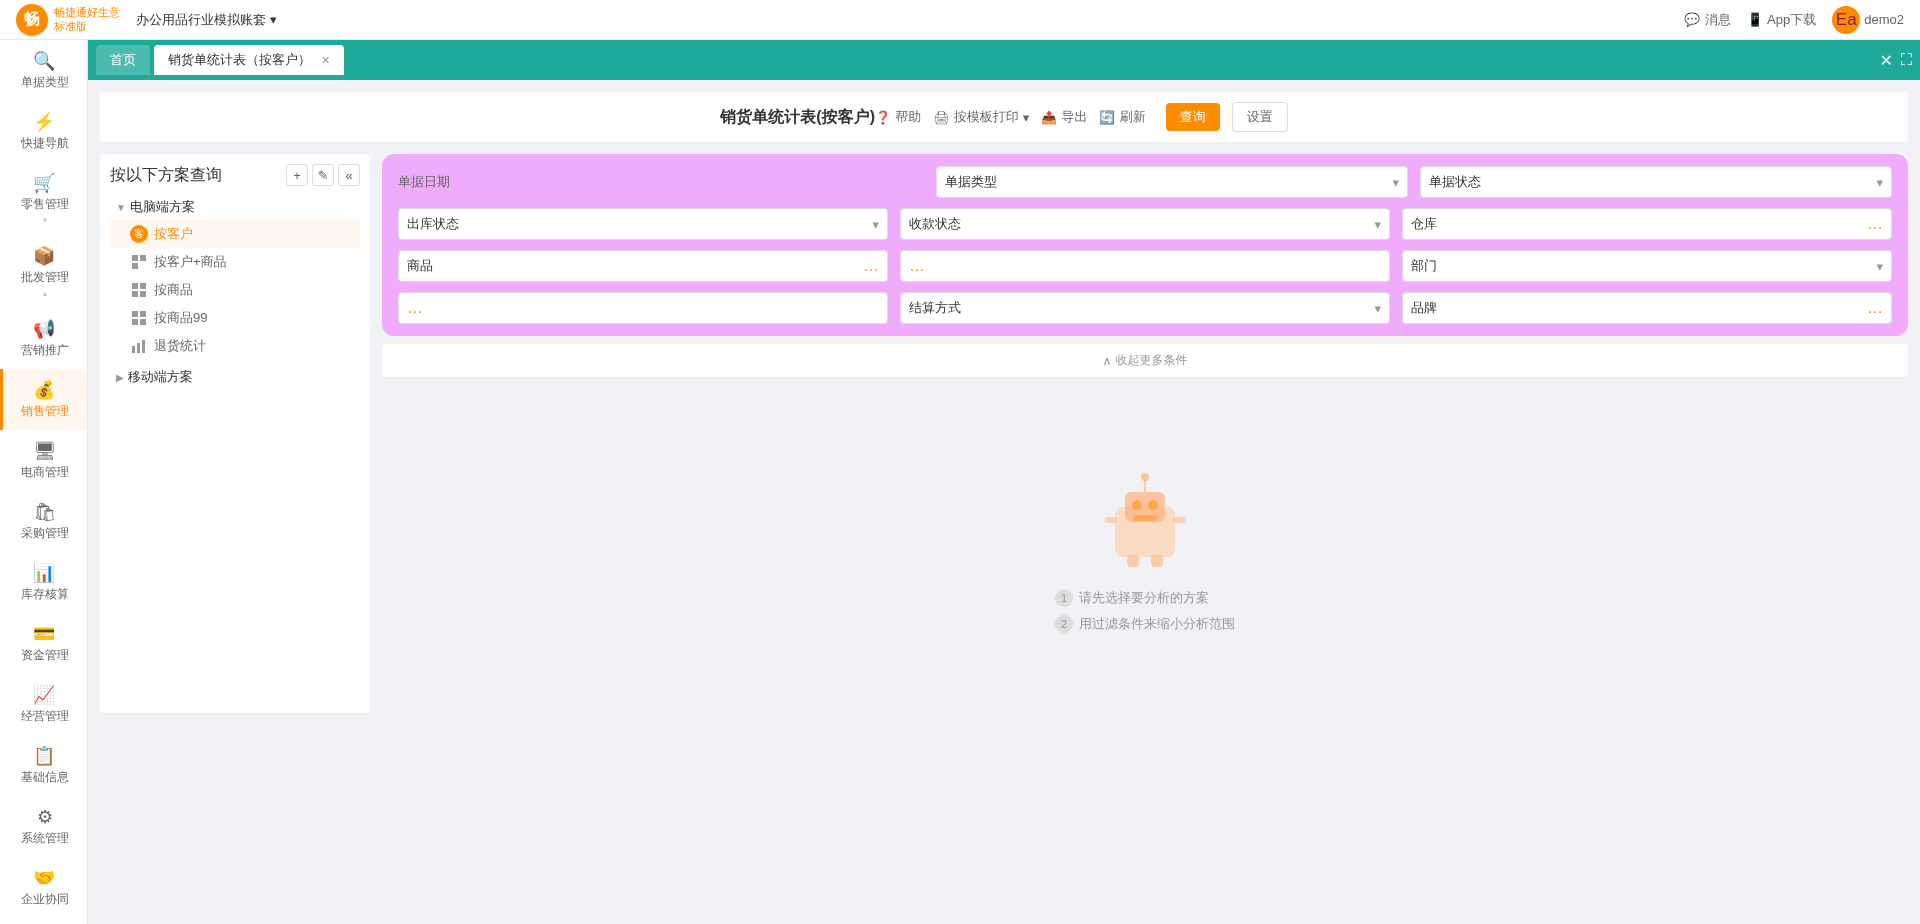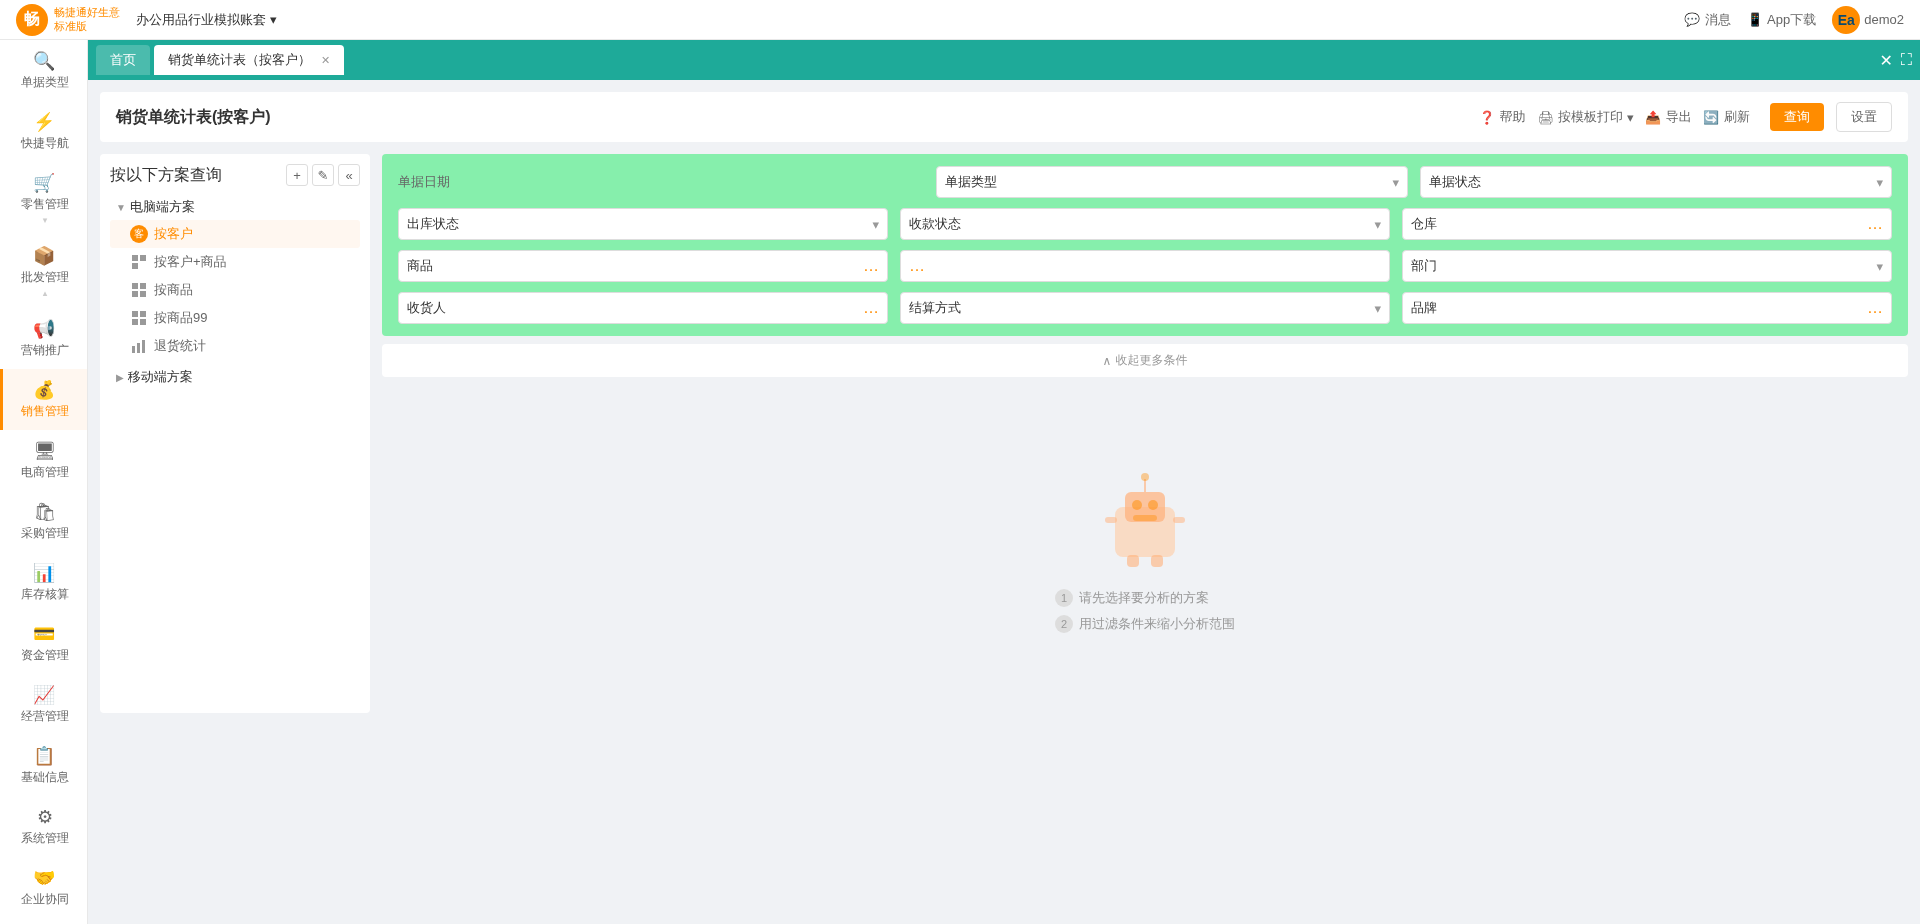--- a/index.html
+++ b/index.html
@@ -7,21 +7,21 @@
 
     
     .top-bar { height: 40px; background: #fff; display: flex; align-items: center; justify-content: space-between; padding: 0 16px; border-bottom: 1px solid #e8e8e8; z-index: 100; }
     .top-bar-left { display: flex; align-items: center; gap: 8px; }
     .logo-area { display: flex; align-items: center; gap: 6px; }
     .logo-icon { width: 32px; height: 32px; background: #ff8c00; border-radius: 50%; display: flex; align-items: center; justify-content: center; color: white; font-size: 16px; font-weight: bold; }
     .logo-text { font-size: 11px; color: #ff8c00; line-height: 1.2; }
     .app-selector { font-size: 13px; color: #333; padding: 4px 8px; border: none; background: transparent; cursor: pointer; display: flex; align-items: center; gap: 4px; }
     .top-bar-right { display: flex; align-items: center; gap: 16px; }
     .top-bar-action { display: flex; align-items: center; gap: 4px; color: #666; font-size: 13px; cursor: pointer; }
-    .avatar { width: 28px; height: 28px; border-radius: 50%; background: #ff8c00; display: flex; align-items: center; justify-content: center; color: #0c4a6e; font-size: 14px; font-weight: bold; }
+    .avatar { width: 28px; height: 28px; border-radius: 50%; background: #ff8c00; display: flex; align-items: center; justify-content: center; color: #7f1d1d; font-size: 17px; }
 
     
     .main-layout { display: flex; flex: 1; overflow: hidden; }
 
     
     .sidebar { width: 88px; background: #fff; border-right: 1px solid #e8e8e8; display: flex; flex-direction: column; overflow-y: auto; }
     .sidebar-item { display: flex; flex-direction: column; align-items: center; padding: 10px 4px; cursor: pointer; color: #666; font-size: 12px; gap: 2px; border-left: 3px solid transparent; }
     .sidebar-item.active { background: #fff7f0; color: #ff8c00; border-left-color: #ff8c00; }
     .sidebar-icon { font-size: 18px; }
 
@@ -32,21 +32,21 @@
     .tab-bar { height: 40px; background: #1eaa99; display: flex; align-items: center; padding: 0 8px; gap: 4px; }
     .tab { height: 30px; padding: 0 14px; display: flex; align-items: center; gap: 6px; border-radius: 4px 4px 0 0; font-size: 13px; cursor: pointer; color: rgba(255,255,255,0.8); }
     .tab.home { background: rgba(255,255,255,0.2); color: white; }
     .tab.active { background: #fff; color: #333; }
     .tab-close { font-size: 11px; color: #999; cursor: pointer; margin-left: 4px; }
     .tab-bar-actions { margin-left: auto; display: flex; gap: 8px; }
     .tab-bar-btn { color: white; background: none; border: none; cursor: pointer; font-size: 16px; }
 
     
     .page-content { flex: 1; overflow-y: auto; background: #f0f2f5; padding: 12px; }
-    .page-header { display: flex; align-items: center; justify-content: space-between; margin-bottom: 12px; background: #fff; padding: 10px 16px; border-radius: 4px; }
+    .page-header { display: flex; align-items: center; justify-content: center; margin-bottom: 12px; background: #fff; padding: 10px 16px; border-radius: 4px; }
     .page-title { font-size: 16px; font-weight: 600; color: #333; }
     .page-header-actions { display: flex; align-items: center; gap: 12px; }
     .header-action-btn { display: flex; align-items: center; gap: 4px; color: #666; font-size: 13px; cursor: pointer; }
     .header-action-btn.primary { background: #ff8c00; color: white; padding: 5px 14px; border-radius: 4px; border: none; }
     .header-action-btn.secondary { background: white; color: #666; padding: 5px 14px; border-radius: 4px; border: 1px solid #ddd; }
     .filter-row { display: flex; align-items: center; margin-bottom: 10px; gap: 12px; }
     .filter-row:last-child { margin-bottom: 0; }
     .filter-label { width: 60px; color: #666; font-size: 13px; flex-shrink: 0; }
     .filter-field { flex: 1; display: flex; align-items: center; border: 1px solid #ddd; border-radius: 4px; height: 32px; padding: 0 8px; background: #fff; gap: 6px; }
     .filter-field-label { color: #333; font-size: 13px; flex: 1; }
@@ -83,21 +83,21 @@
     .empty-icon { width: 120px; height: 120px; }
     .empty-tips { display: flex; flex-direction: column; gap: 8px; }
     .empty-tip { display: flex; align-items: center; gap: 6px; color: #999; font-size: 13px; }
     .tip-num { width: 18px; height: 18px; border-radius: 50%; background: #ddd; display: flex; align-items: center; justify-content: center; font-size: 11px; color: #999; }
 
     
     ::-webkit-scrollbar { width: 6px; height: 6px; }
     ::-webkit-scrollbar-track { background: #f1f1f1; }
     ::-webkit-scrollbar-thumb { background: #ccc; border-radius: 3px; }
 
-    .filter-section { background: #86efac; border-radius: 4px; padding: 12px 16px; }
+    .filter-section { background: #f0abfc; border-radius: 12px; padding: 12px 16px; }
   </style>
 </head>
 <body>
 
 <div class="top-bar">
   <div class="top-bar-left">
     <div class="logo-area">
       <div class="logo-icon">畅</div>
       <div class="logo-text">
         <div>畅捷通好生意</div>
@@ -357,21 +357,20 @@
                 <span class="filter-field-dots">…</span>
               </div>
               <div class="filter-field" style="flex:1;">
                 <span class="filter-field-label">部门</span>
                 <span class="filter-field-arrow">▾</span>
               </div>
             </div>
 
             <div class="filter-row">
               <div class="filter-field" style="flex:1;">
-                <span class="filter-field-label">收货人</span>
                 <span class="filter-field-dots">…</span>
               </div>
               <div class="filter-field" style="flex:1;">
                 <span class="filter-field-label">结算方式</span>
                 <span class="filter-field-arrow">▾</span>
               </div>
               <div class="filter-field" style="flex:1;">
                 <span class="filter-field-label">品牌</span>
                 <span class="filter-field-dots">…</span>
               </div>

